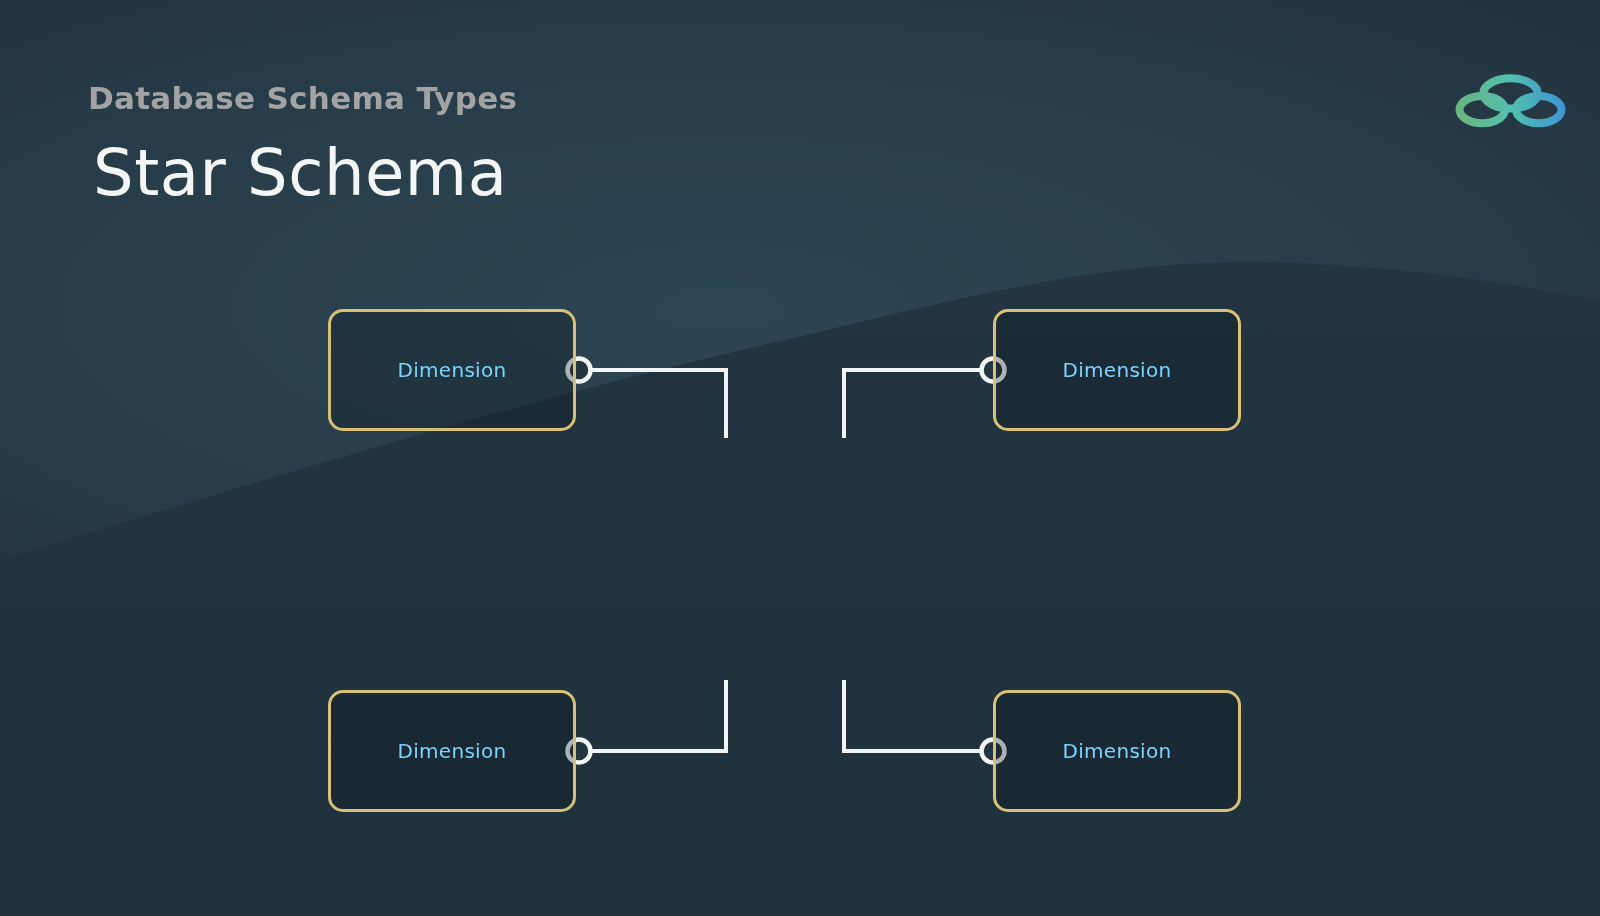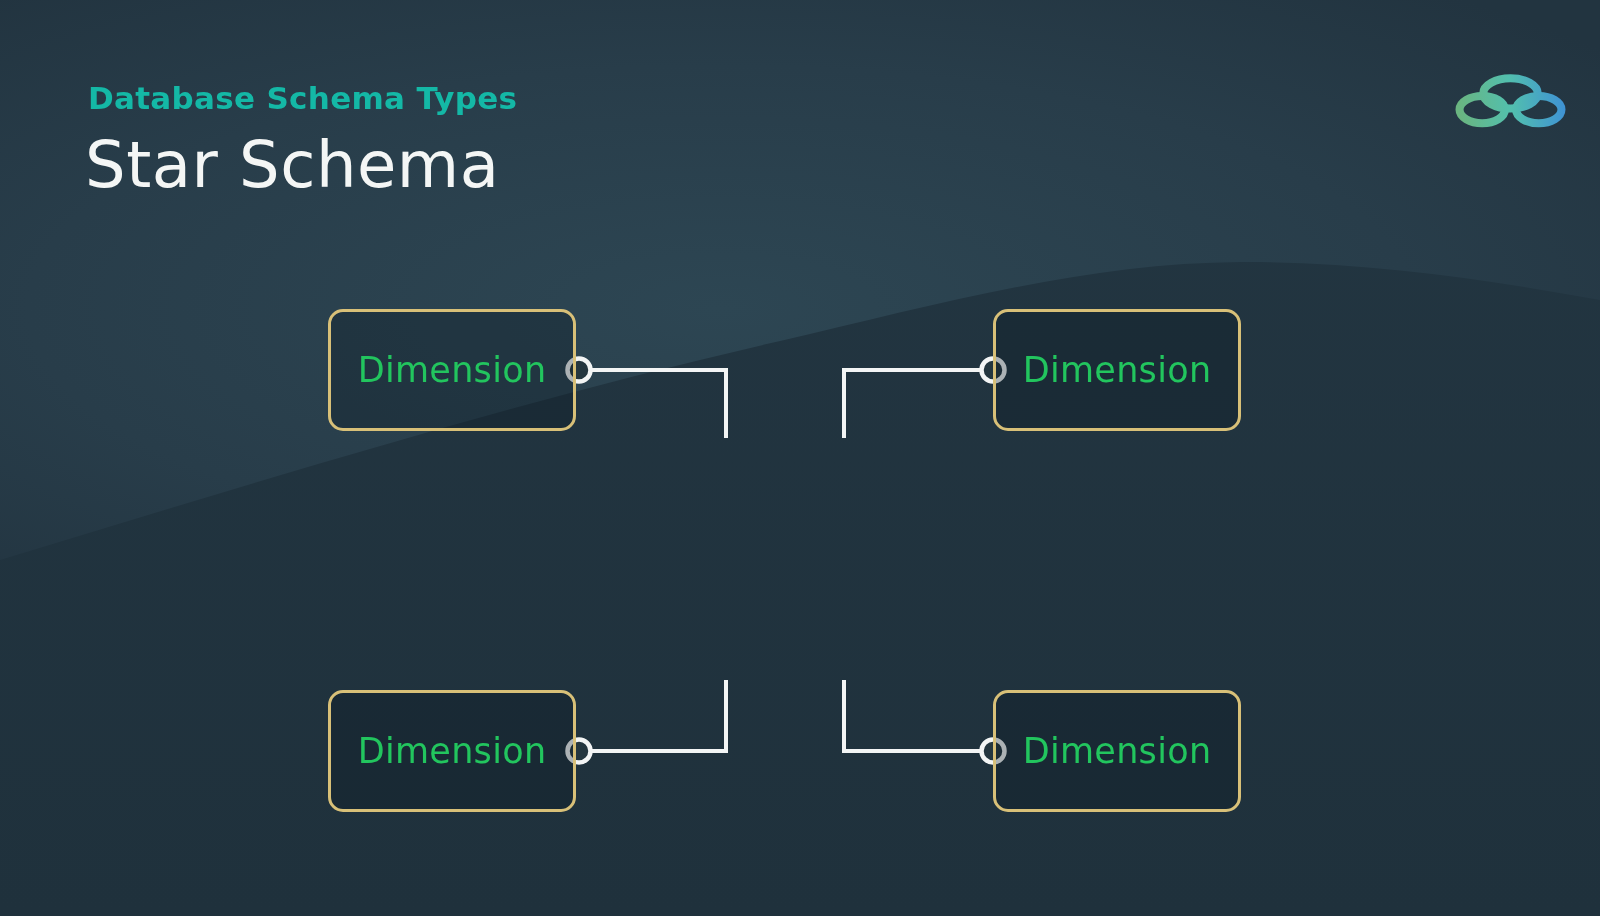--- a/index.html
+++ b/index.html
@@ -16,46 +16,46 @@
   }
   .layer {
     position: absolute; left: 0; top: 0;
     width: 1600px; height: 916px;
   }
   
   .eyebrow {
     position: absolute; left: 88px; top: 80px;
     font-size: 31px; font-weight: bold;
     letter-spacing: 0.3px;
-    color: #14b8a6;
+    color: #a3a3a3;
   }
   .title {
     position: absolute; left: 85px; top: 128px;
-    margin: 0;
+    margin: 8px;
     font-size: 64px; font-weight: 500;
     letter-spacing: 0.5px;
     color: #f4f6f5;
   }
   .logo {
     position: absolute; left: 1455px; top: 73px;
     width: 111px; height: 55px;
   }
   
   .dim-box {
     position: absolute;
     width: 242px; height: 116px;
     border: 3.5px solid #d8c078;
     border-radius: 15px;
     background: rgba(10, 24, 32, 0.30);
     display: flex; align-items: center; justify-content: center;
     box-sizing: content-box;
   }
   .dim-box span {
-    color: #22c55e;
-    font-size: 35px;
+    color: #7dd3fc;
+    font-size: 20px;
     letter-spacing: 0.3px;
   }
   .pos-tl { left: 328px; top: 309px; }
   .pos-tr { left: 993px; top: 309px; }
   .pos-bl { left: 328px; top: 690px; }
   .pos-br { left: 993px; top: 690px; }
   .fact-box {
     position: absolute; left: 662px; top: 435px;
     width: 241px; height: 248px;
     background: #6fb392;

